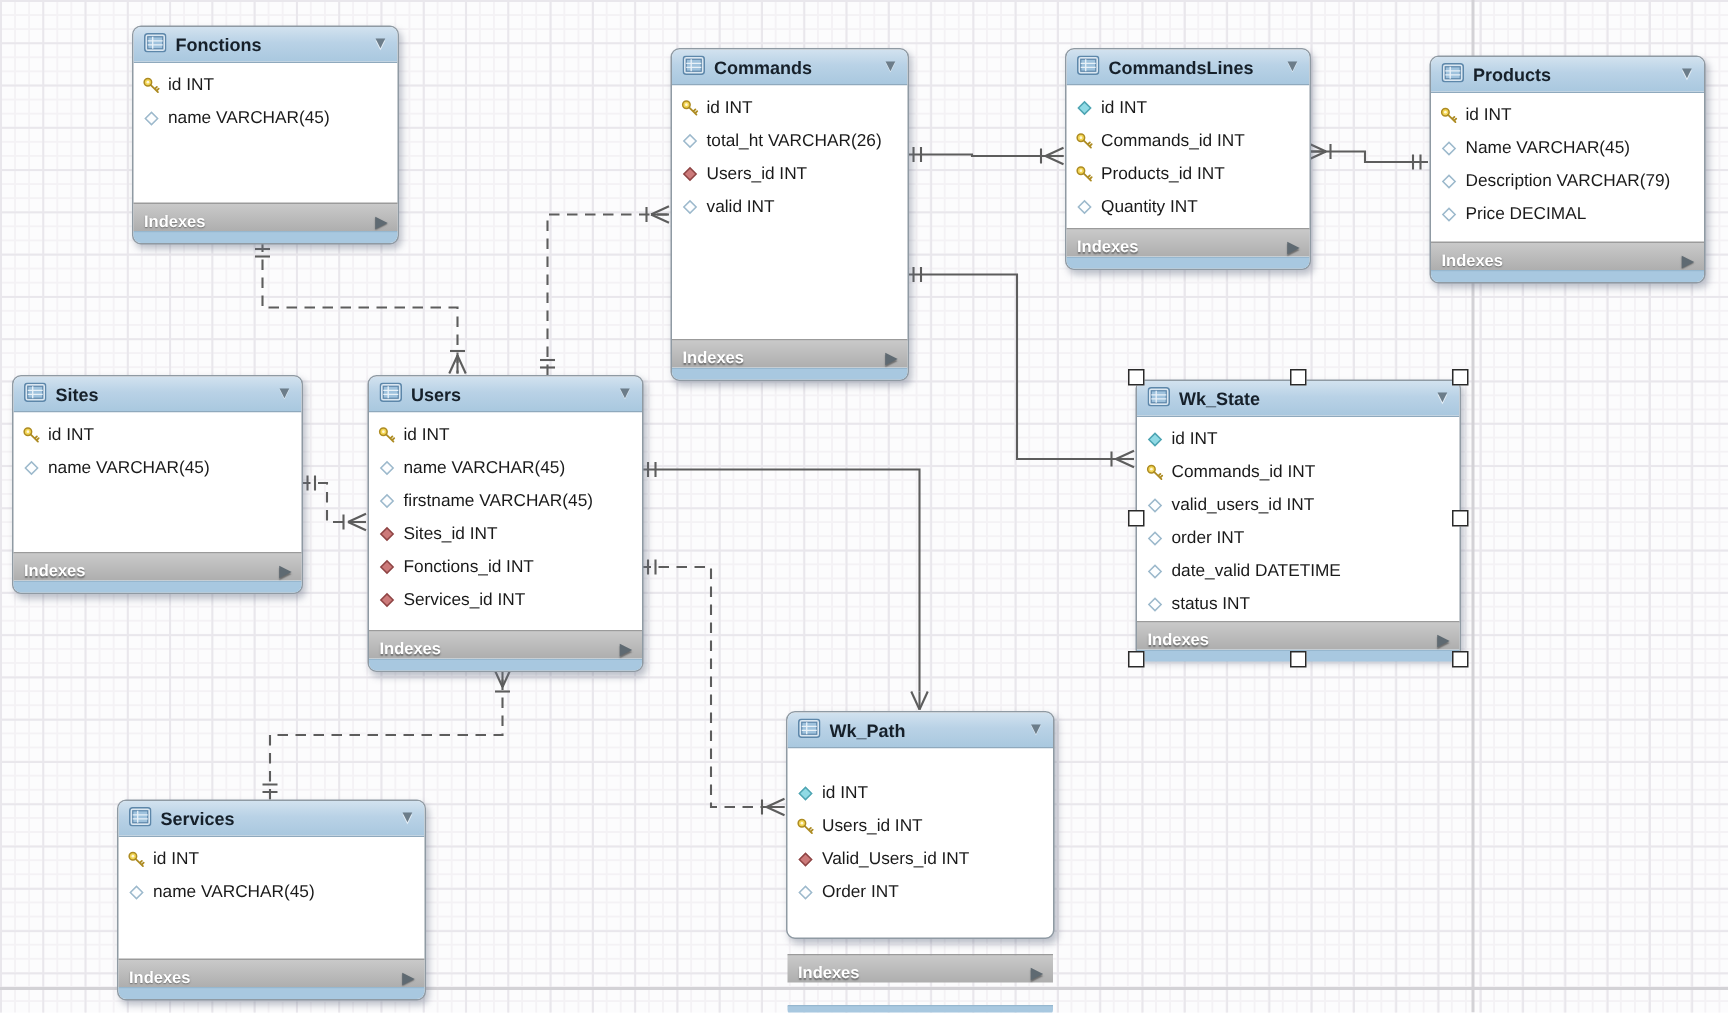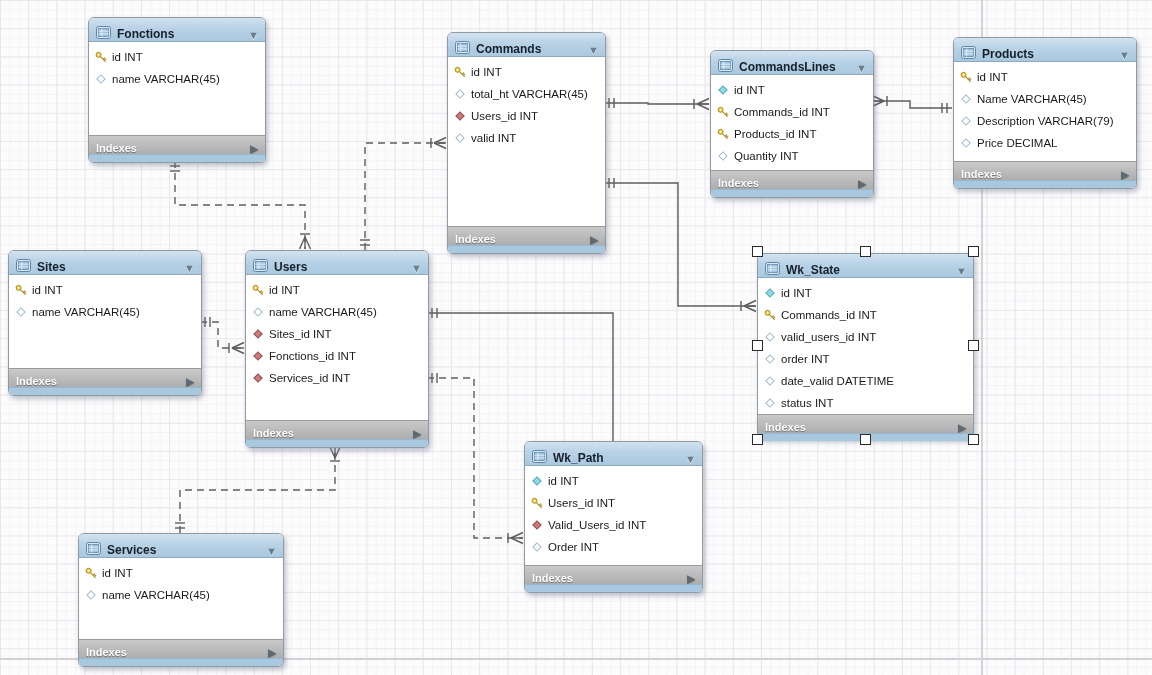--- a/index.html
+++ b/index.html
@@ -20,21 +20,21 @@
   .page-line-h { position:absolute; left:0; right:0; top:658px; height:2px; background:#d3d2d6; z-index:1; }
 
   .wb-table {
     position:absolute; display:flex; flex-direction:column;
     border:1px solid #8f9aa3; border-radius:6px;
     background:#ffffff;
     box-shadow: 2px 3px 5px rgba(110,120,140,0.45);
     font-size:11.5px; color:#1a1a1a;
   }
   .wb-header {
-    height:23px; flex:none; display:flex; align-items:flex-end; gap:6px;
+    height:23px; flex:none; display:flex; align-items:center; gap:6px;
     padding:0 6px 0 7px;
     background: linear-gradient(#d2e2ef 0%, #b9d2e6 45%, #a9c8df 100%);
     border-bottom:1px solid #8fa9bd; border-radius:5px 5px 0 0;
   }
   .wb-title { font-weight:bold; font-size:12px; color:#16202a; flex:1 1 auto; white-space:nowrap; overflow:hidden; }
   .hdr-arrow { color:#6c7d8a; font-size:11px; line-height:1; text-shadow:0 1px 0 #e7f0f7; }
   .tbl-icon { flex:none; }
   .wb-rows { padding:4px 0 0 0; }
   .trow { display:flex; align-items:center; height:22px; padding:0 6px 0 6px; white-space:nowrap; }
   .cicon { width:12px; height:12px; flex:none; margin-right:5px; display:inline-flex; }
@@ -214,21 +214,21 @@
               </svg>
             </span>
             <span class="clabel">id INT</span>
           </div>
           <div class="trow">
             <span class="cicon">
               <svg viewBox="0 0 12 12">
                 <rect x="3.1" y="3.1" width="5.8" height="5.8" transform="rotate(45 6 6)" fill="#fdfeff" stroke="#9cb9cc" stroke-width="1"></rect>
               </svg>
             </span>
-            <span class="clabel">total_ht VARCHAR(45)</span>
+            <span class="clabel">total_ht VARCHAR(26)</span>
           </div>
           <div class="trow">
             <span class="cicon">
               <svg viewBox="0 0 12 12">
                 <rect x="3.1" y="3.1" width="5.8" height="5.8" transform="rotate(45 6 6)" fill="#cc7a7a" stroke="#8e4444" stroke-width="1"></rect>
               </svg>
             </span>
             <span class="clabel">Users_id INT</span>
           </div>
           <div class="trow">
@@ -240,21 +240,21 @@
             <span class="clabel">valid INT</span>
           </div>
         </div>
     <div class="wb-fill"></div>
     <div class="wb-footer">
       <span class="footer-label">Indexes</span>
       <span class="footer-arrow">▶</span>
     </div>
     <div class="wb-strip"></div>
   </div>
-      <div class="wb-table" style="left: 710px; top: 50px; width: 162px; height: 146px;">
+      <div class="wb-table" style="left: 710px; top: 32px; width: 162px; height: 146px;">
     <div class="wb-header">
       <span class="tbl-icon">
         <svg width="15" height="13" viewBox="0 0 15 13">
           <rect x="0.5" y="0.5" width="14" height="12" rx="2" fill="#dbe7f1" stroke="#5d87aa"></rect>
           <rect x="2.5" y="2.5" width="10" height="8" fill="#9fc2dd" stroke="#5d87aa" stroke-width="0.8"></rect>
           <line x1="2.5" y1="5.2" x2="12.5" y2="5.2" stroke="#e8f1f8" stroke-width="0.9"></line>
           <line x1="2.5" y1="7.9" x2="12.5" y2="7.9" stroke="#e8f1f8" stroke-width="0.9"></line>
           <line x1="5.8" y1="2.5" x2="5.8" y2="10.5" stroke="#e8f1f8" stroke-width="0.9"></line>
         </svg>
       </span>
@@ -429,20 +429,28 @@
             </span>
             <span class="clabel">id INT</span>
           </div>
           <div class="trow">
             <span class="cicon">
               <svg viewBox="0 0 12 12">
                 <rect x="3.1" y="3.1" width="5.8" height="5.8" transform="rotate(45 6 6)" fill="#fdfeff" stroke="#9cb9cc" stroke-width="1"></rect>
               </svg>
             </span>
             <span class="clabel">name VARCHAR(45)</span>
+          </div>
+          <div class="trow">
+            <span class="cicon">
+              <svg viewBox="0 0 12 12">
+                <rect x="3.1" y="3.1" width="5.8" height="5.8" transform="rotate(45 6 6)" fill="#fdfeff" stroke="#9cb9cc" stroke-width="1"></rect>
+              </svg>
+            </span>
+            <span class="clabel">firstname VARCHAR(45)</span>
           </div>
           <div class="trow">
             <span class="cicon">
               <svg viewBox="0 0 12 12">
                 <rect x="3.1" y="3.1" width="5.8" height="5.8" transform="rotate(45 6 6)" fill="#cc7a7a" stroke="#8e4444" stroke-width="1"></rect>
               </svg>
             </span>
             <span class="clabel">Sites_id INT</span>
           </div>
           <div class="trow">
@@ -543,21 +551,21 @@
     <div class="wb-strip"></div>
   <div class="sel-handle" style="left: -6px; top: -8px;"></div>
         <div class="sel-handle" style="left: 101.5px; top: -8px;"></div>
         <div class="sel-handle" style="left: 210px; top: -8px;"></div>
         <div class="sel-handle" style="left: -6px; top: 86px;"></div>
         <div class="sel-handle" style="left: 210px; top: 86px;"></div>
         <div class="sel-handle" style="left: -6px; top: 180px;"></div>
         <div class="sel-handle" style="left: 101.5px; top: 180px;"></div>
         <div class="sel-handle" style="left: 210px; top: 180px;"></div>
       </div>
-      <div class="wb-table" style="left: 524px; top: 441px; width: 177px; height: 150px;">
+      <div class="wb-table" style="left: 524px; top: 474px; width: 177px; height: 150px; gap: 15px;">
     <div class="wb-header">
       <span class="tbl-icon">
         <svg width="15" height="13" viewBox="0 0 15 13">
           <rect x="0.5" y="0.5" width="14" height="12" rx="2" fill="#dbe7f1" stroke="#5d87aa"></rect>
           <rect x="2.5" y="2.5" width="10" height="8" fill="#9fc2dd" stroke="#5d87aa" stroke-width="0.8"></rect>
           <line x1="2.5" y1="5.2" x2="12.5" y2="5.2" stroke="#e8f1f8" stroke-width="0.9"></line>
           <line x1="2.5" y1="7.9" x2="12.5" y2="7.9" stroke="#e8f1f8" stroke-width="0.9"></line>
           <line x1="5.8" y1="2.5" x2="5.8" y2="10.5" stroke="#e8f1f8" stroke-width="0.9"></line>
         </svg>
       </span>

